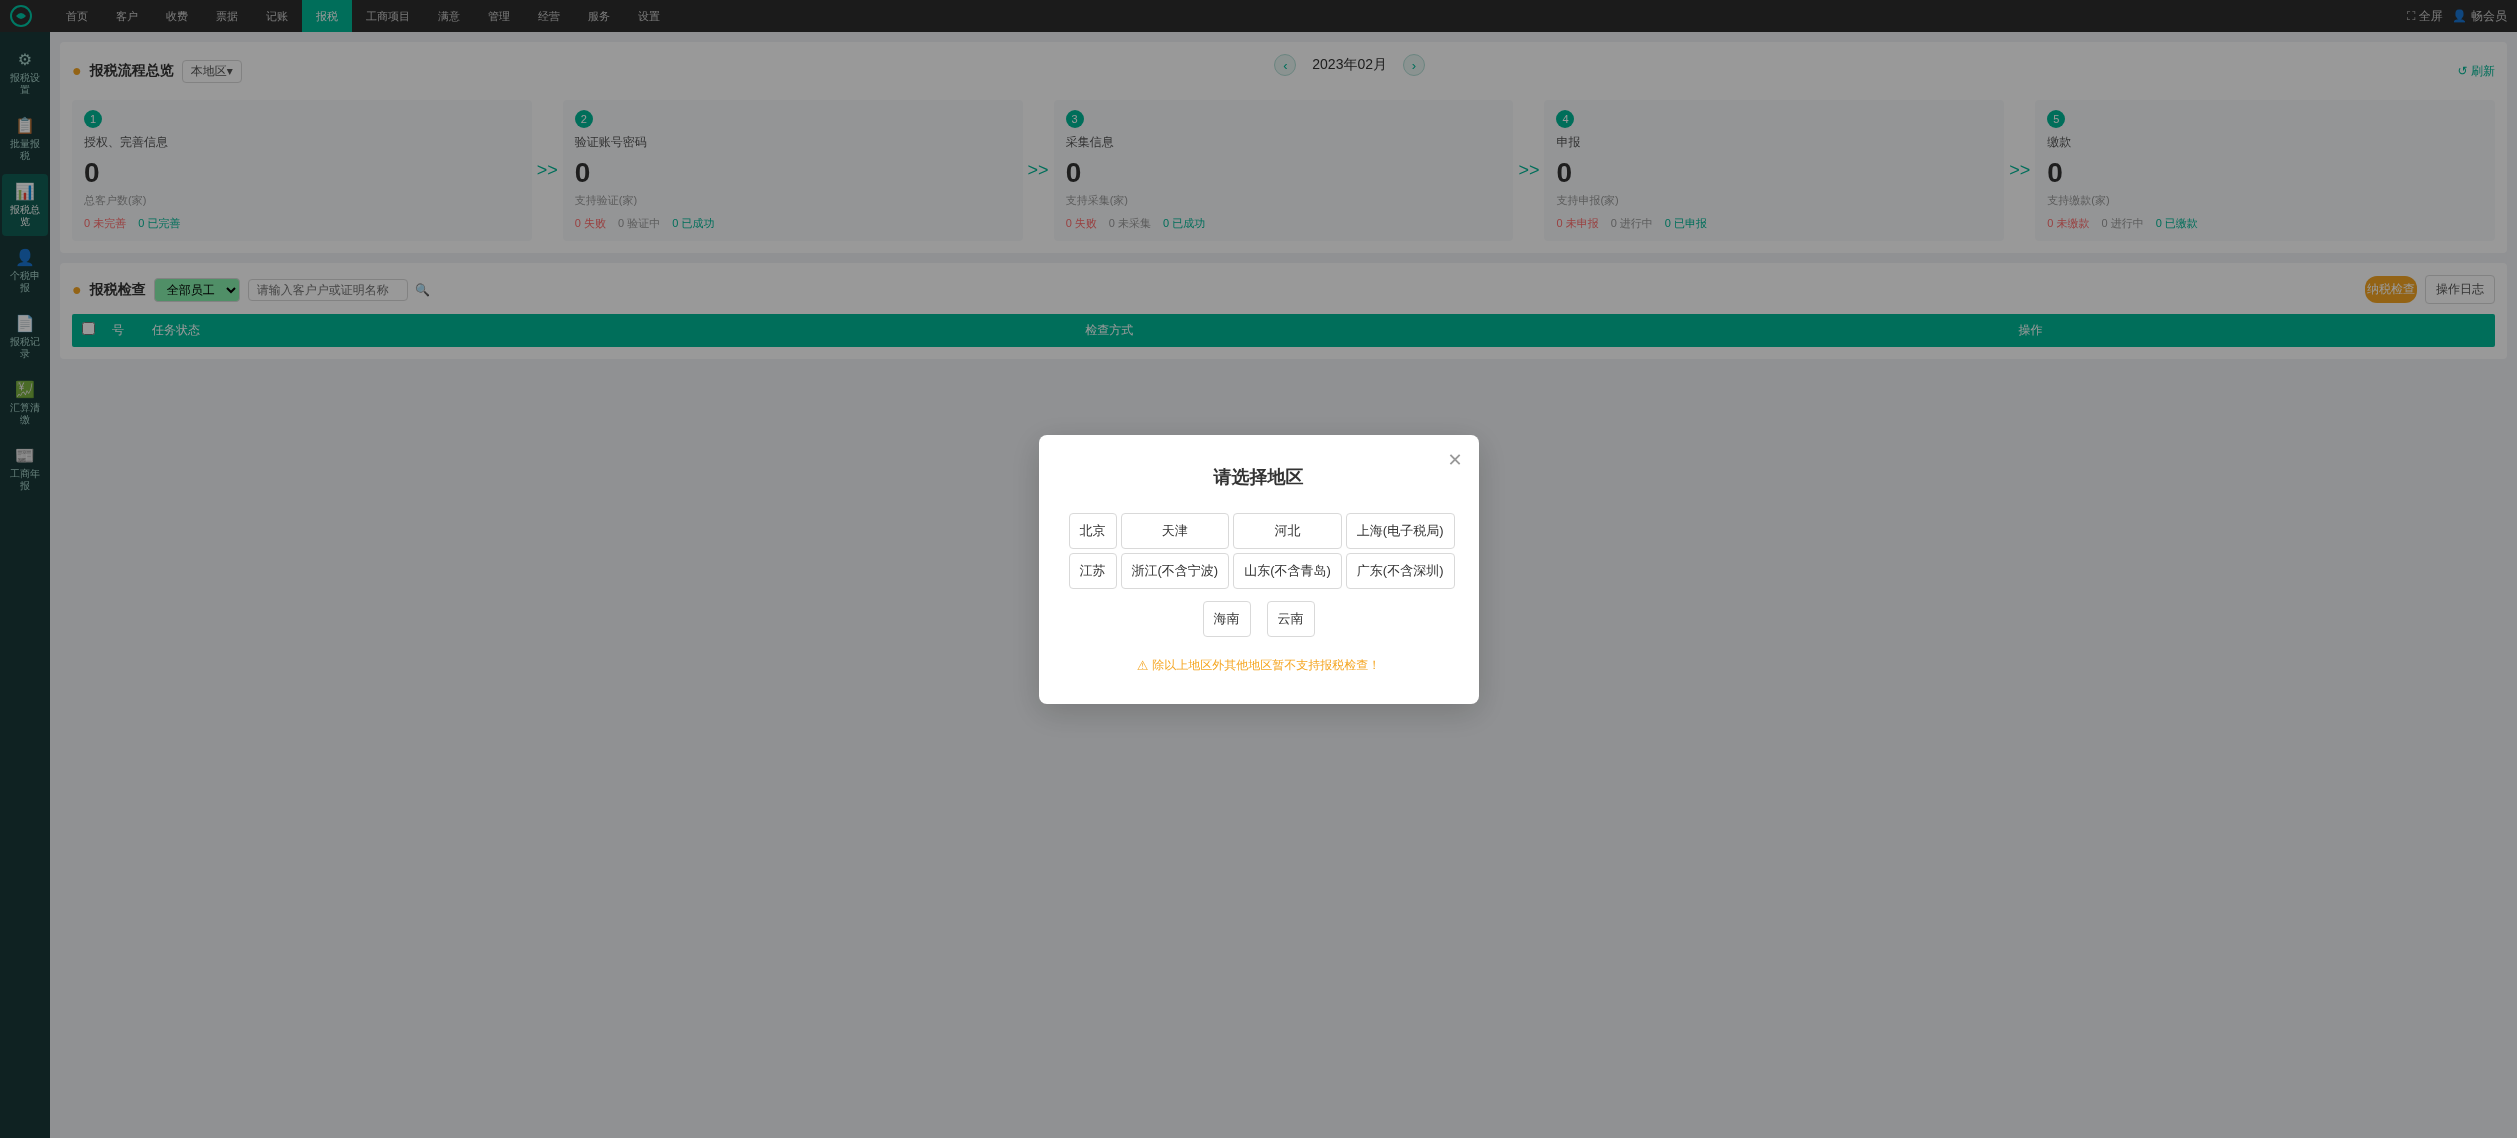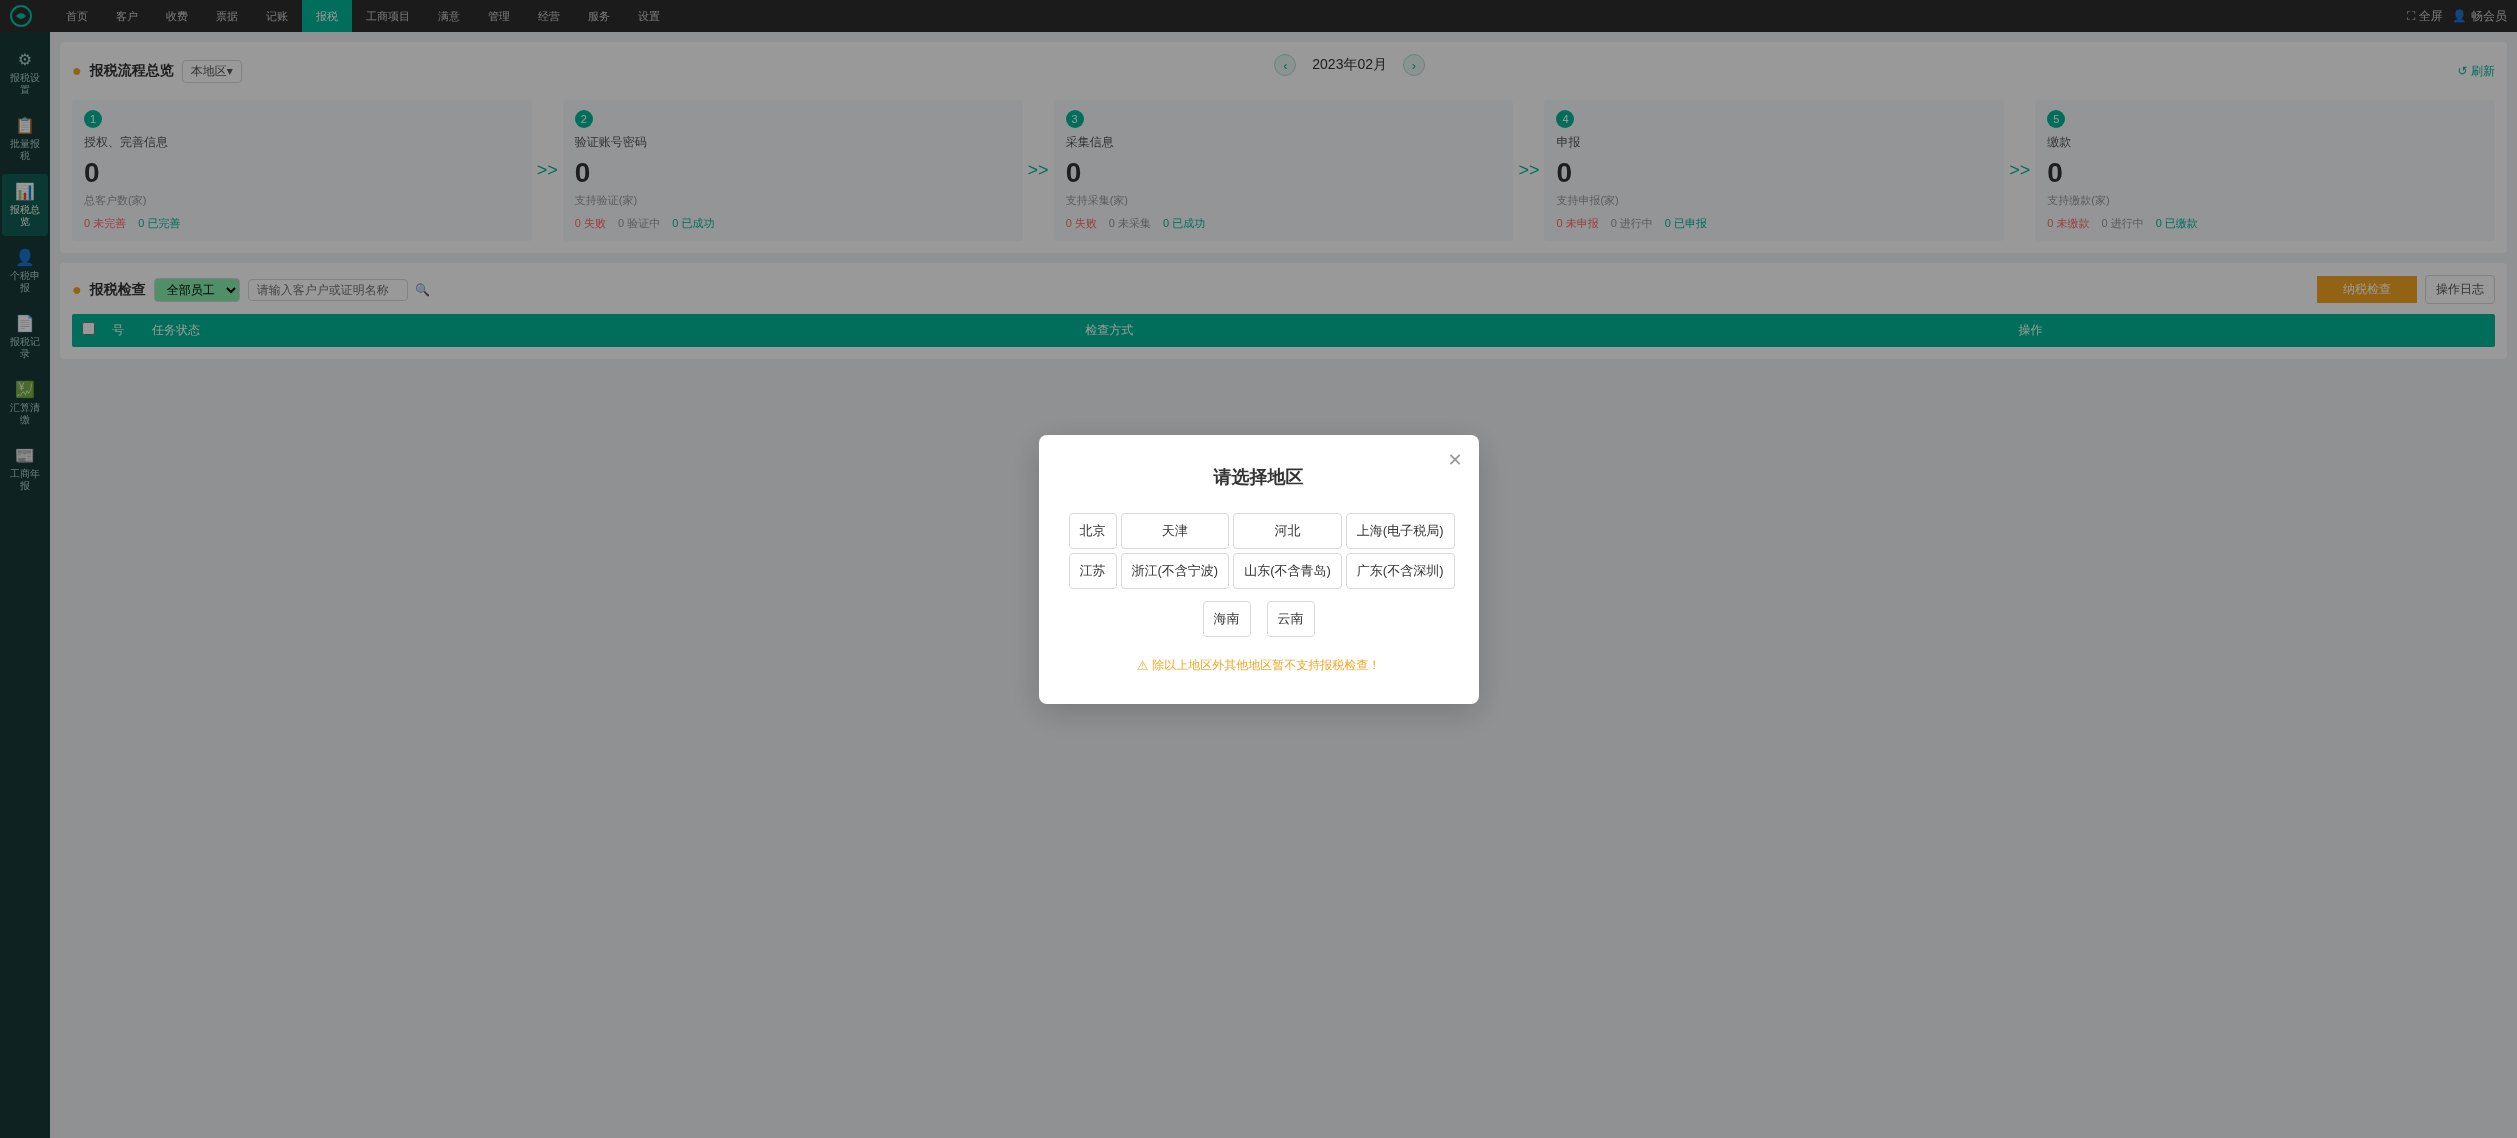--- a/index.html
+++ b/index.html
@@ -217,22 +217,22 @@
       border-radius: 4px;
       padding: 3px 8px;
       font-size: 12px;
       width: 160px;
     }
     .search-icon { color: #999; cursor: pointer; }
     .check-btn {
       background: #f5a623;
       color: #fff;
       border: none;
-      padding: 5px 26px;
-      border-radius: 0;
+      padding: 5px 2px;
+      border-radius: 12px;
       cursor: pointer;
       font-size: 12px;
     }
     .log-btn {
       background: #fff;
       color: #555;
       border: 1px solid #d9d9d9;
       padding: 5px 10px;
       border-radius: 4px;
       cursor: pointer;

